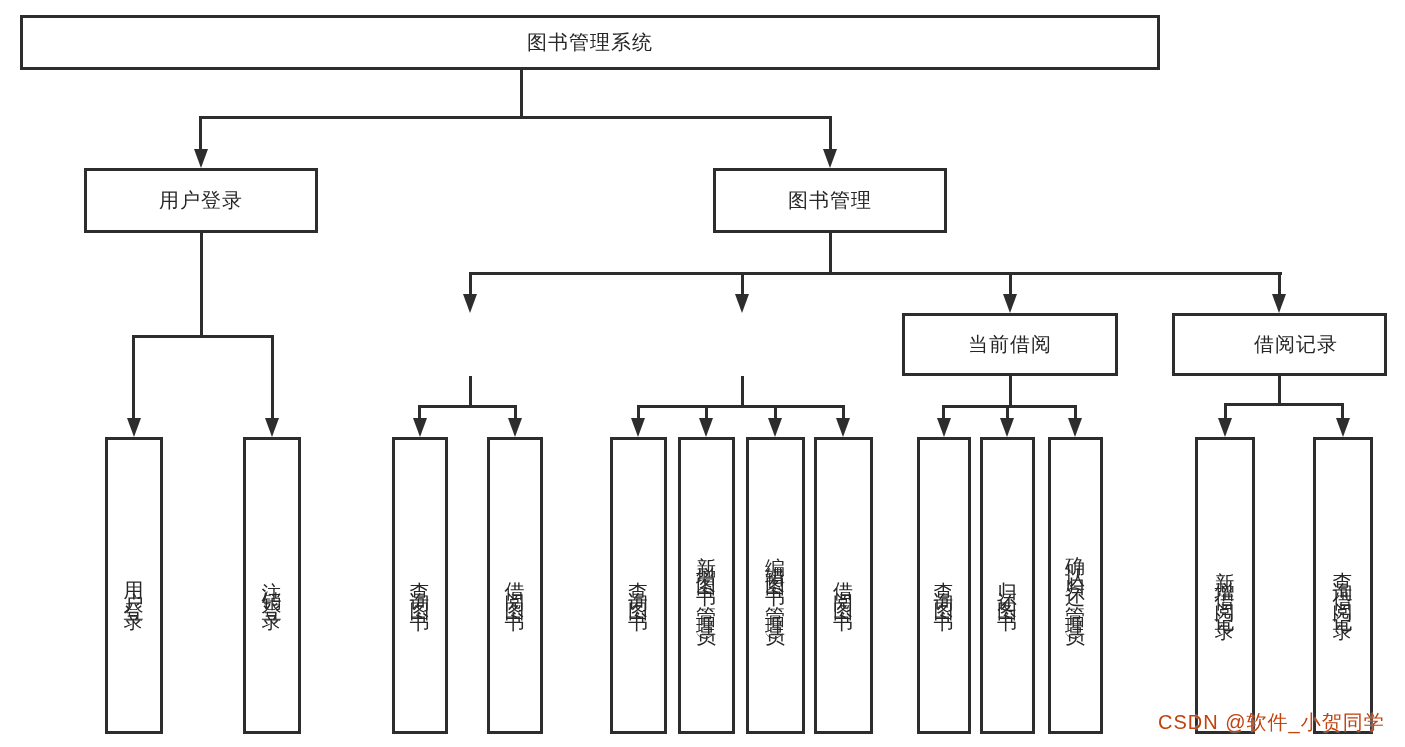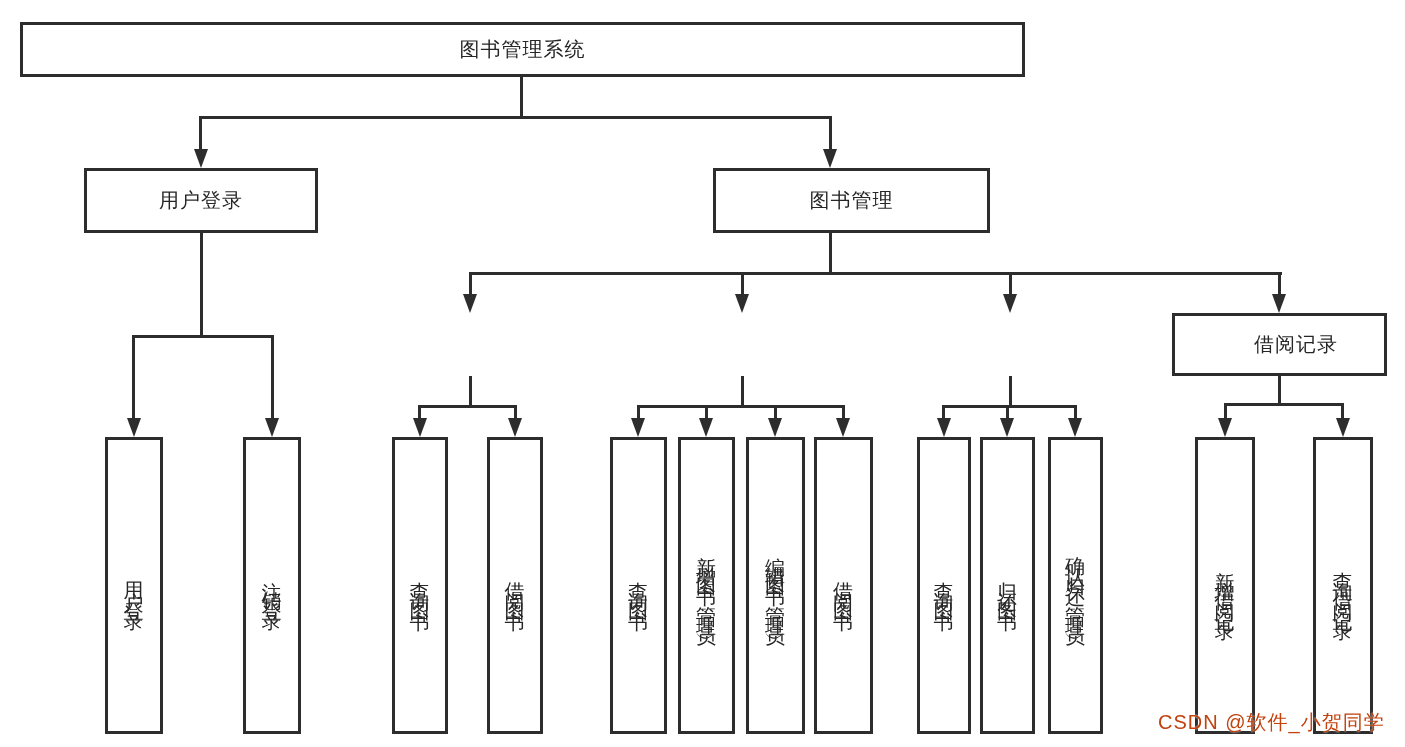--- a/index.html
+++ b/index.html
@@ -58,34 +58,37 @@
     z-index: 3;
     text-shadow: 0 0 2px #ffffff;
     white-space: nowrap;
   }
 </style>
 </head>
 <body>
 
 <div id="canvas">
 
-  <div class="node hnode" style="left:20px; top:22px; width:1005px; height:55px;">
+  <div class="node hnode" style="left:20px; top:15px; width:1140px; height:55px;">
     <span>图书管理系统</span>
   </div>
 
   <div class="node hnode" style="left:84px; top:168px; width:234px; height:65px;">
     <span>用户登录</span>
   </div>
 
-  <div class="node hnode" style="left:713px; top:168px; width:277px; height:65px;">
+  <div class="node hnode" style="left:713px; top:168px; width:234px; height:65px;">
     <span>图书管理</span>
   </div>
 
 
 
+  <div class="node hnode" style="left:902px; top:313px; width:216px; height:63px;">
+    <span>当前借阅</span>
+  </div>
 
   <div class="node hnode" style="left:1172px; top:313px; width:215px; height:63px;padding-left:33px;">
     <span>借阅记录</span>
   </div>
 
   <div class="node leaf" style="left:105px; top:437px; width:58px; height:297px;">
     <span>用户登录</span>
   </div>
   <div class="node leaf" style="left:243px; top:437px; width:58px; height:297px;">
     <span>注销登录</span>

